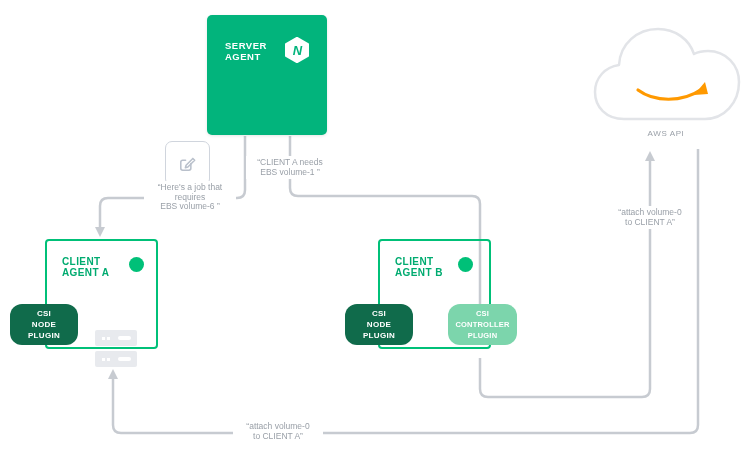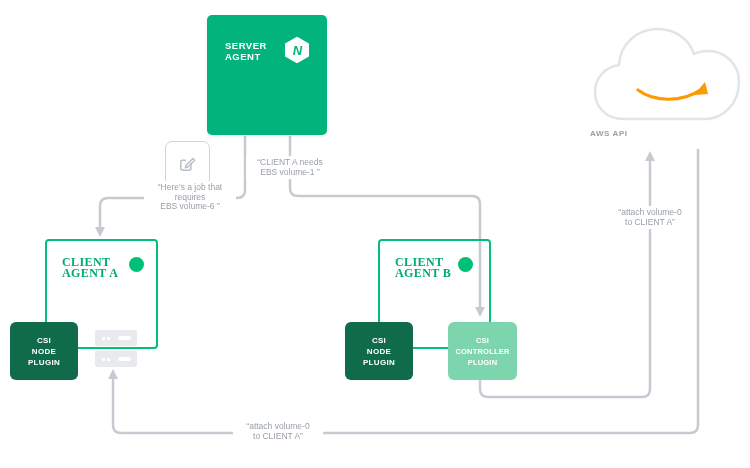--- a/index.html
+++ b/index.html
@@ -16,27 +16,27 @@
     background:var(--green);border-radius:5px;box-shadow:0 1px 3px rgba(40,60,50,.12);}
   .server-label{position:absolute;left:18px;top:25px;color:#fff;font-weight:bold;
     font-size:9.5px;line-height:11px;letter-spacing:.5px;white-space:pre-line;}
   .nomad-logo{position:absolute;left:77px;top:22px;}
 
   .client-box{position:absolute;top:239px;width:113px;height:110px;
     border:2.5px solid var(--green-border);border-radius:4px;background:transparent;}
   .client-box.a{left:45px;}
   .client-box.b{left:378px;}
   .client-label{position:absolute;left:15px;top:16px;color:var(--green-text);
-    font-weight:bold;font-size:12px;line-height:10.5px;letter-spacing:.4px;white-space:pre-line;font-family:Liberation Serif, serif;}
+    font-weight:bold;font-size:10px;line-height:10.5px;letter-spacing:.4px;white-space:pre-line;}
   .alloc-circle{position:absolute;top:16px;width:15px;height:15px;border-radius:50%;
     background:var(--green-border);}
   .client-box.a .alloc-circle{left:82px;}
   .client-box.b .alloc-circle{left:78px;}
 
-  .plugin{position:absolute;top:322px;width:68px;height:58px;border-radius:6px;
+  .plugin{position:absolute;top:304px;width:68px;height:41px;border-radius:12px;
     display:flex;align-items:center;justify-content:center;text-align:center;
     color:#fff;font-weight:bold;white-space:pre-line;}
   .plugin.dark{background:var(--green-dark);font-size:8px;line-height:11px;letter-spacing:.3px;}
   .plugin.mint{background:var(--mint);font-size:7.5px;line-height:11px;letter-spacing:.2px;width:69px;}
   .plugin.node-a{left:10px;}
   .plugin.node-b{left:345px;}
   .plugin.controller{left:448px;}
 
   .slab{position:absolute;left:95px;width:42px;height:16px;background:var(--rack-gray);border-radius:2px;}
   .slab.s1{top:330px;} .slab.s2{top:351px;}
@@ -55,22 +55,22 @@
   .msg.client-a-needs{left:246px;top:156px;width:88px;}
   .msg.attach-request{left:606px;top:206px;width:88px;}
   .msg.attach-response{left:233px;top:420px;width:90px;}
 
   .cloud-svg{position:absolute;left:590px;top:16px;}
   .cloud-path{fill:#fff;stroke:var(--cloud-border);stroke-width:2.5px;stroke-linejoin:round;}
   .swoosh{fill:none;stroke:var(--aws-orange);stroke-width:3.2px;stroke-linecap:round;}
   .swoosh-tip{fill:var(--aws-orange);}
   .aws-wordmark{position:absolute;left:593px;top:49px;width:145px;text-align:center;
     color:var(--aws-navy);font-weight:bold;font-size:33px;line-height:34px;letter-spacing:-1.5px;}
-  .aws-api-label{position:absolute;left:590px;top:129px;width:152px;text-align:left;
-    color:var(--text-gray);font-weight:bold;font-size:8px;letter-spacing:.6px;}
+  .aws-api-label{position:absolute;left:590px;top:129px;width:152px;text-align:center;
+    color:var(--text-gray);font-weight:normal;font-size:8px;letter-spacing:.6px;}
 </style>
 </head>
 <body>
 
 <div class="canvas">
 
   <svg class="connectors" width="750" height="468">
     <path class="gline" d="M245 136 V190 Q245 198 237 198 H108 Q100 198 100 206 V229"></path>
     <path class="garrow" d="M100 237 L95 227 H105 Z"></path>
     <path class="gline" d="M290 136 V188 Q290 196 298 196 H472 Q480 196 480 204 V308"></path>

